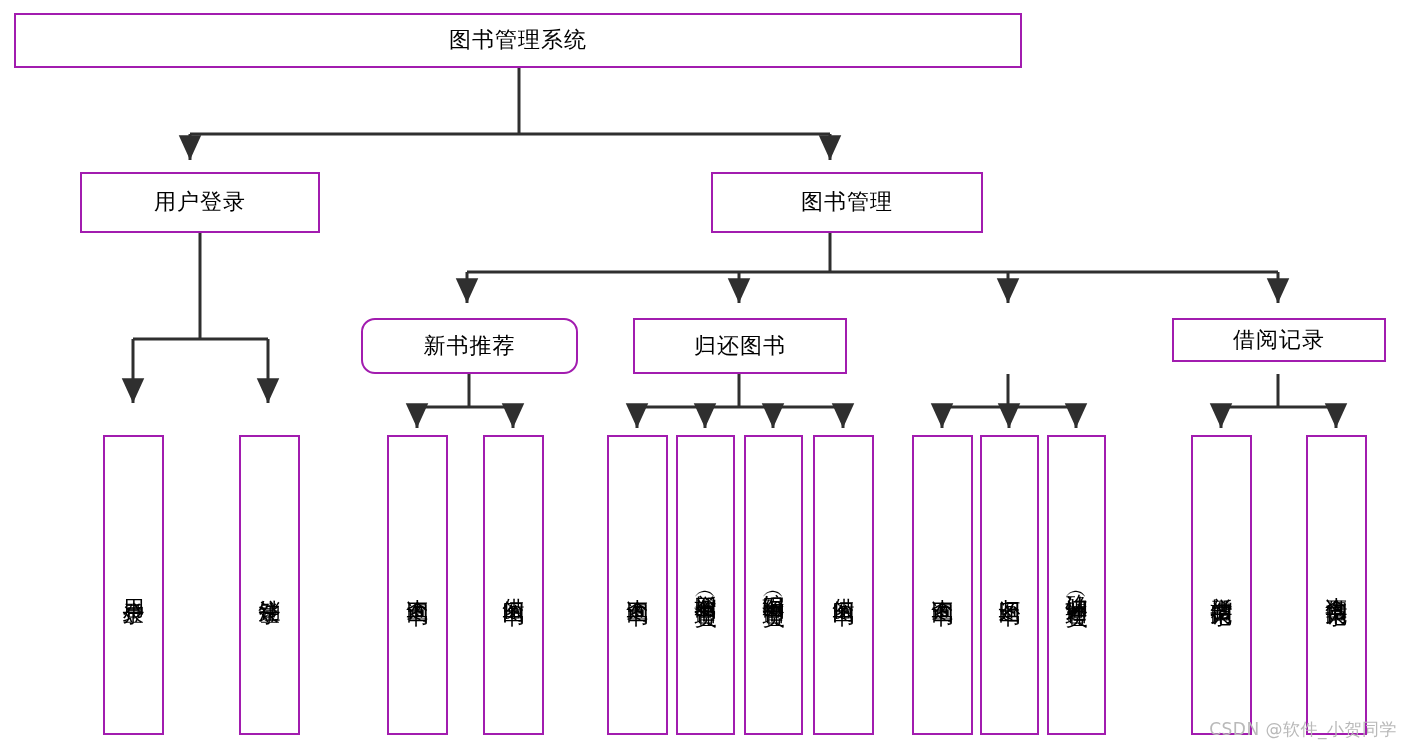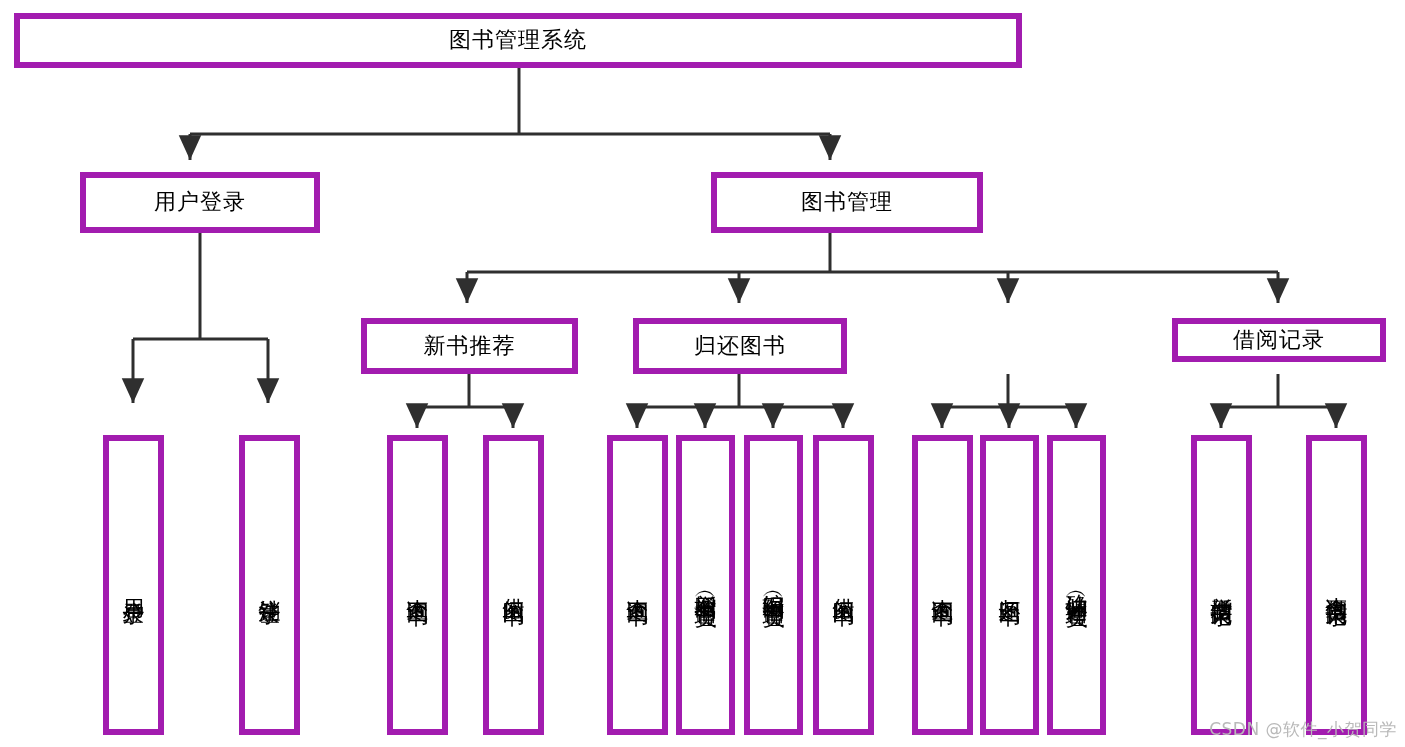--- a/index.html
+++ b/index.html
@@ -20,21 +20,21 @@
   svg.edges {
     position: absolute;
     left: 0;
     top: 0;
     width: 1405px;
     height: 747px;
   }
   .node {
     position: absolute;
     box-sizing: border-box;
-    border: 6px solid #a21caf;
+    border: 2px solid #a21caf;
     background: #ffffff;
     display: flex;
     align-items: center;
     justify-content: center;
     color: #000000;
     z-index: 2;
   }
   .node-h {
     font-size: 22px;
     letter-spacing: 1px;
@@ -132,21 +132,21 @@
   </div>
 
   <div class="node node-h" style="left:80px; top:172px; width:240px; height:61px;">
     <span>用户登录</span>
   </div>
 
   <div class="node node-h" style="left:711px; top:172px; width:272px; height:61px;">
     <span>图书管理</span>
   </div>
 
-  <div class="node node-h" style="left:361px; top:318px; width:217px; height:56px;">
+  <div class="node node-h" style="left:361px; top:318px; width:217px; height:56px;border-radius:14px;">
     <span>新书推荐</span>
   </div>
 
   <div class="node node-h" style="left:633px; top:318px; width:214px; height:56px;">
     <span>归还图书</span>
   </div>
 
 
   <div class="node node-h" style="left:1172px; top:318px; width:214px; height:44px;">
     <span>借阅记录</span>

